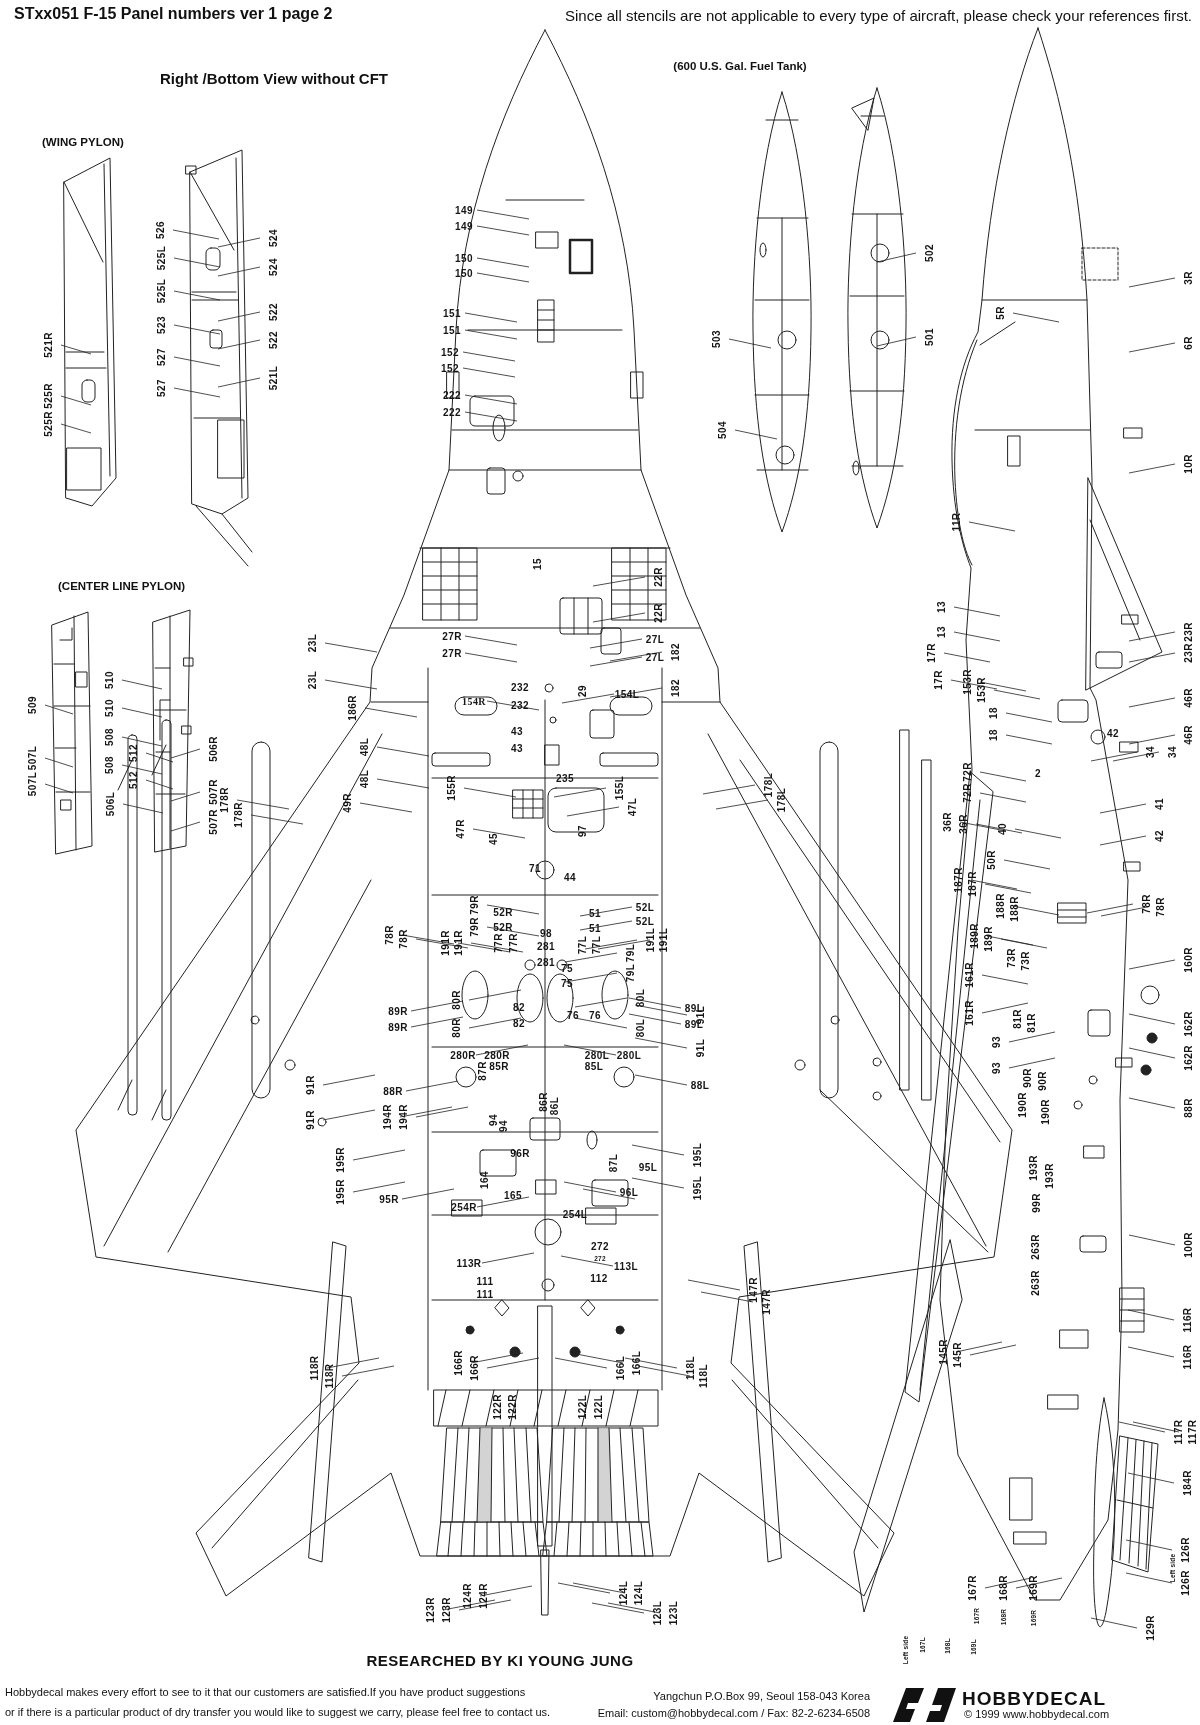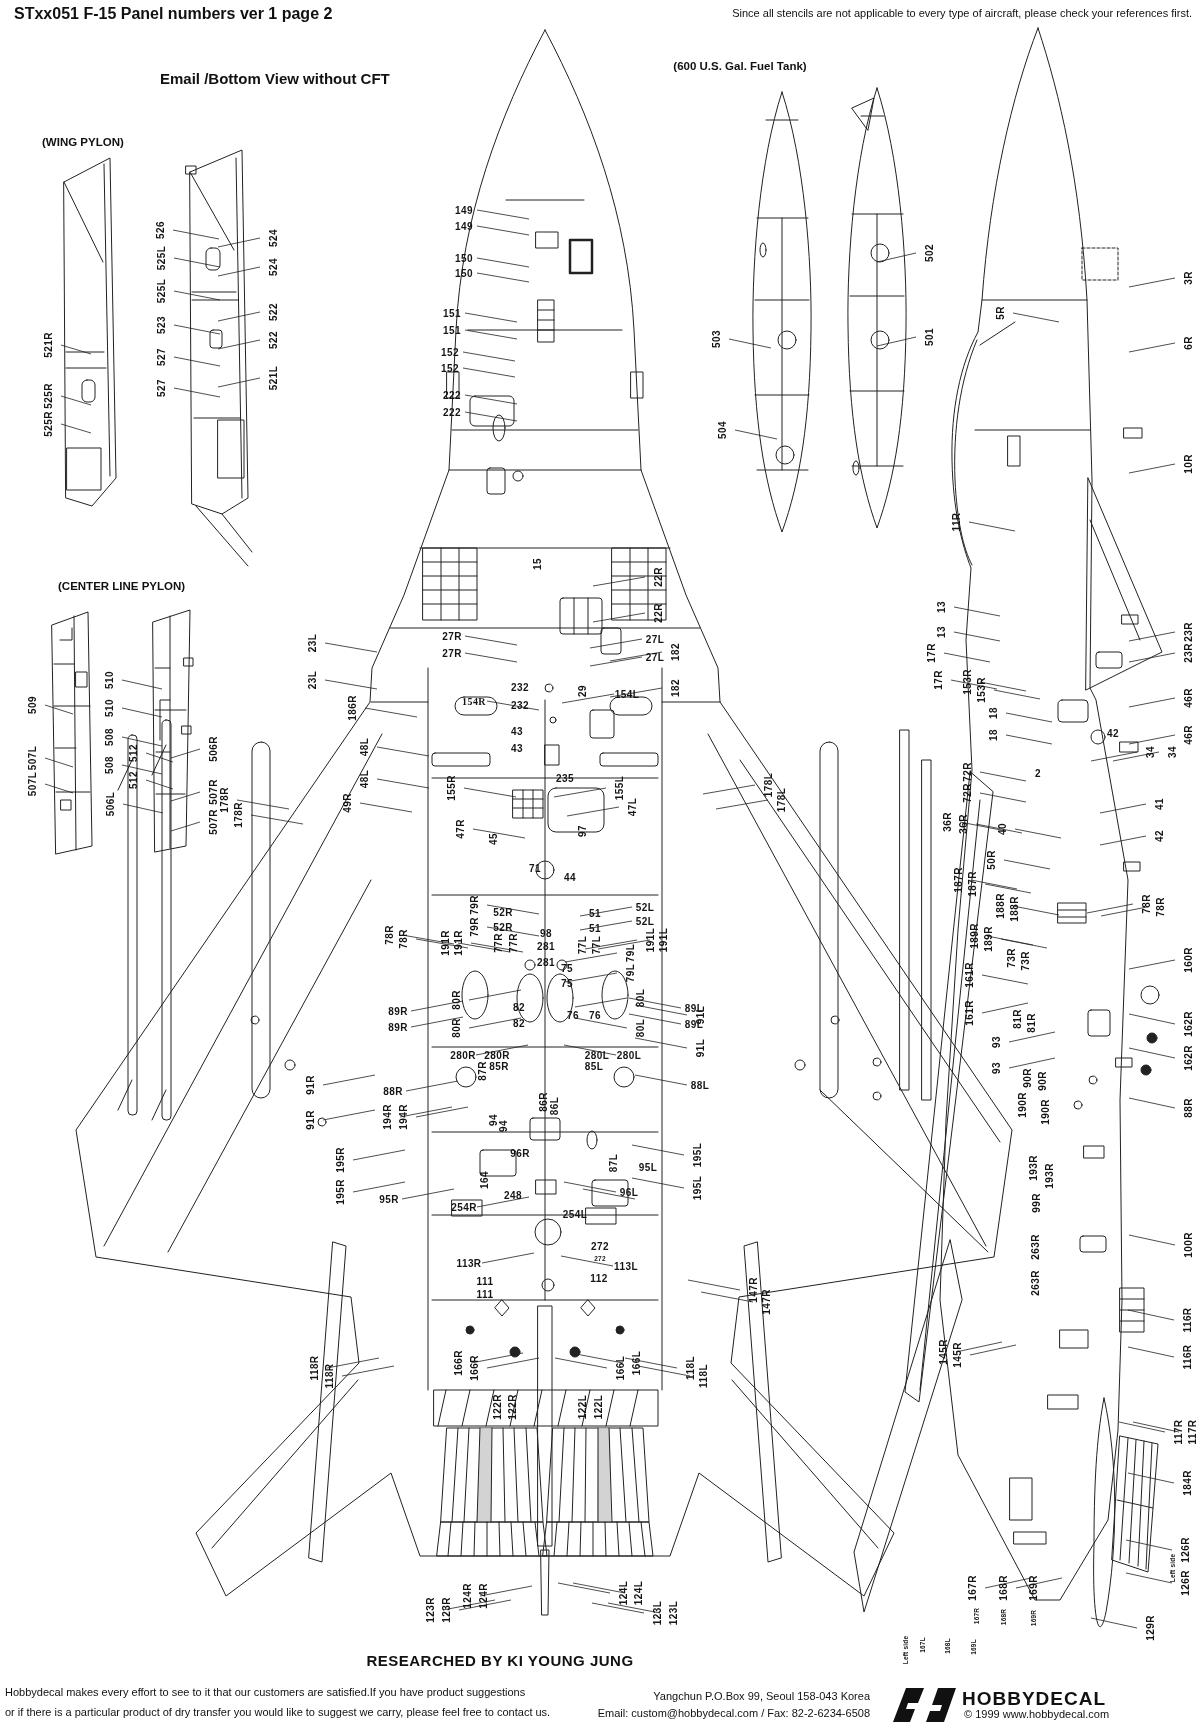--- a/index.html
+++ b/index.html
@@ -8,42 +8,42 @@
   svg{position:absolute;left:0;top:0;}
   #art{z-index:1;}
   #leaders{z-index:2;}
   #label-layer{position:absolute;left:0;top:0;width:1200px;height:1725px;z-index:3;}
   .lbl{position:absolute;font:bold 10px "Liberation Sans",sans-serif;color:#151515;
        white-space:nowrap;letter-spacing:.4px;transform:translate(-50%,-50%);}
   .lbl.r{transform:translate(-50%,-50%) rotate(-90deg);}
   .lbl.s{font-size:6.5px;letter-spacing:.2px;}
   .hd{position:absolute;font-weight:bold;white-space:nowrap;z-index:4;}
   #title{left:14px;top:5px;font-size:16px;}
-  #note{right:8px;top:7px;font-size:11px;font-weight:normal;}
+  #note{right:8px;top:7px;font-size:15px;font-weight:normal;}
   #view-heading{left:160px;top:70px;font-size:15px;}
   #wp-heading{left:42px;top:136px;font-size:11.5px;}
   #ft-heading{left:740px;top:60px;font-size:11.5px;transform:translateX(-50%);}
   #cl-heading{left:58px;top:580px;font-size:11.5px;}
   #researched{left:500px;top:1652px;font-size:15px;transform:translateX(-50%);letter-spacing:.5px;}
   .ft-small{position:absolute;font-size:11px;z-index:4;white-space:nowrap;}
   #ft-l1{left:5px;top:1686px;}
   #ft-l2{left:5px;top:1706px;}
   #ft-addr{right:330px;top:1690px;text-align:right;}
   #ft-contact{right:330px;top:1707px;text-align:right;}
   #brand{position:absolute;left:962px;top:1688px;font-size:19px;font-weight:bold;letter-spacing:1px;z-index:4;}
   #copyright{position:absolute;left:964px;top:1708px;font-size:11px;z-index:4;}
 </style>
 </head>
 <body>
 
 <div id="page">
 
   <div id="title" class="hd">STxx051 F-15 Panel numbers ver 1 page 2</div>
   <div id="note" class="hd">Since all stencils are not applicable to every type of aircraft, please check your references first.</div>
-  <div id="view-heading" class="hd">Email /Bottom View without CFT</div>
+  <div id="view-heading" class="hd">Right /Bottom View without CFT</div>
   <div id="wp-heading" class="hd">(WING PYLON)</div>
   <div id="ft-heading" class="hd">(600 U.S. Gal. Fuel Tank)</div>
   <div id="cl-heading" class="hd">(CENTER LINE PYLON)</div>
 
   <svg id="art" width="1200" height="1725" viewBox="0 0 1200 1725" stroke="#222" fill="none" stroke-width="1" stroke-linejoin="round" stroke-linecap="round">
 
     <g>
       <path d="M64,182 L110,158 L116,478 L92,506 L66,498 Z"></path>
       <path d="M104,164 L110,476"></path>
       <path d="M64,182 L103,262"></path>
@@ -561,21 +561,21 @@
       <span class="lbl r" style="left: 700px; top: 1048px;">91L</span>
       <span class="lbl r" style="left: 340px; top: 1160px;">195R</span>
       <span class="lbl r" style="left: 340px; top: 1192px;">195R</span>
       <span class="lbl r" style="left: 697px; top: 1155px;">195L</span>
       <span class="lbl r" style="left: 697px; top: 1188px;">195L</span>
       <span class="lbl" style="left: 389px; top: 1199px;">95R</span>
       <span class="lbl" style="left: 648px; top: 1167px;">95L</span>
       <span class="lbl" style="left: 520px; top: 1153px;">96R</span>
       <span class="lbl" style="left: 629px; top: 1192px;">96L</span>
       <span class="lbl r" style="left: 484px; top: 1180px;">164</span>
-      <span class="lbl" style="left: 513px; top: 1195px;">248</span>
+      <span class="lbl" style="left: 513px; top: 1195px;">165</span>
       <span class="lbl" style="left: 464px; top: 1207px;">254R</span>
       <span class="lbl" style="left: 575px; top: 1214px;">254L</span>
       <span class="lbl" style="left: 600px; top: 1246px;">272</span>
       <span class="lbl s" style="left: 600px; top: 1258px;">272</span>
       <span class="lbl" style="left: 469px; top: 1263px;">113R</span>
       <span class="lbl" style="left: 626px; top: 1266px;">113L</span>
       <span class="lbl" style="left: 485px; top: 1281px;">111</span>
       <span class="lbl" style="left: 485px; top: 1294px;">111</span>
       <span class="lbl" style="left: 599px; top: 1278px;">112</span>
       <span class="lbl r" style="left: 314px; top: 1368px;">118R</span>

